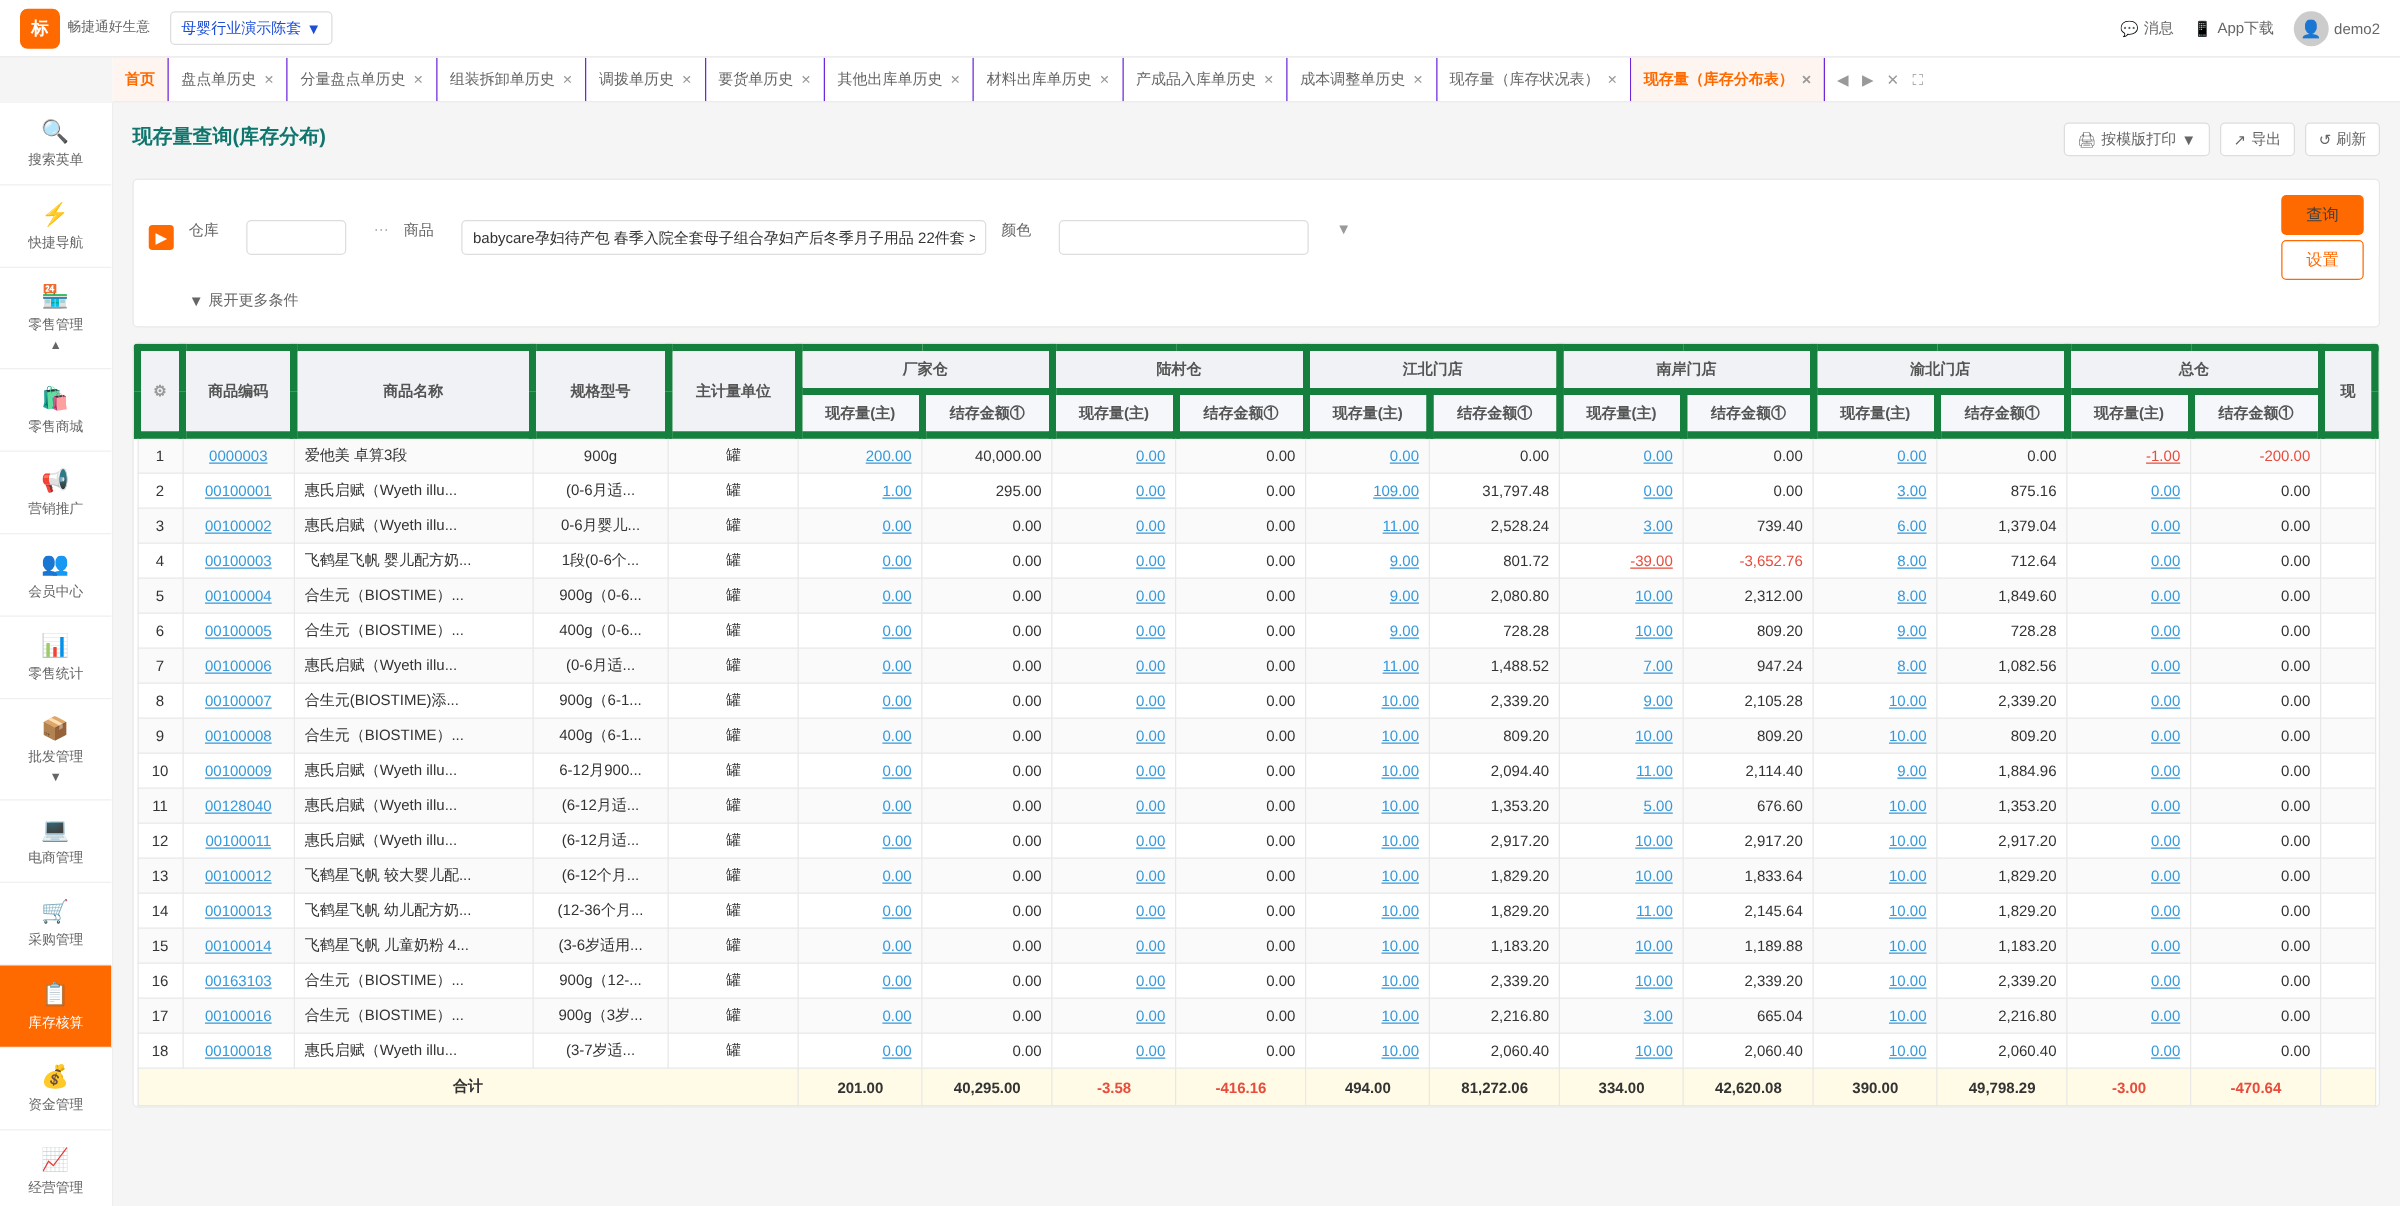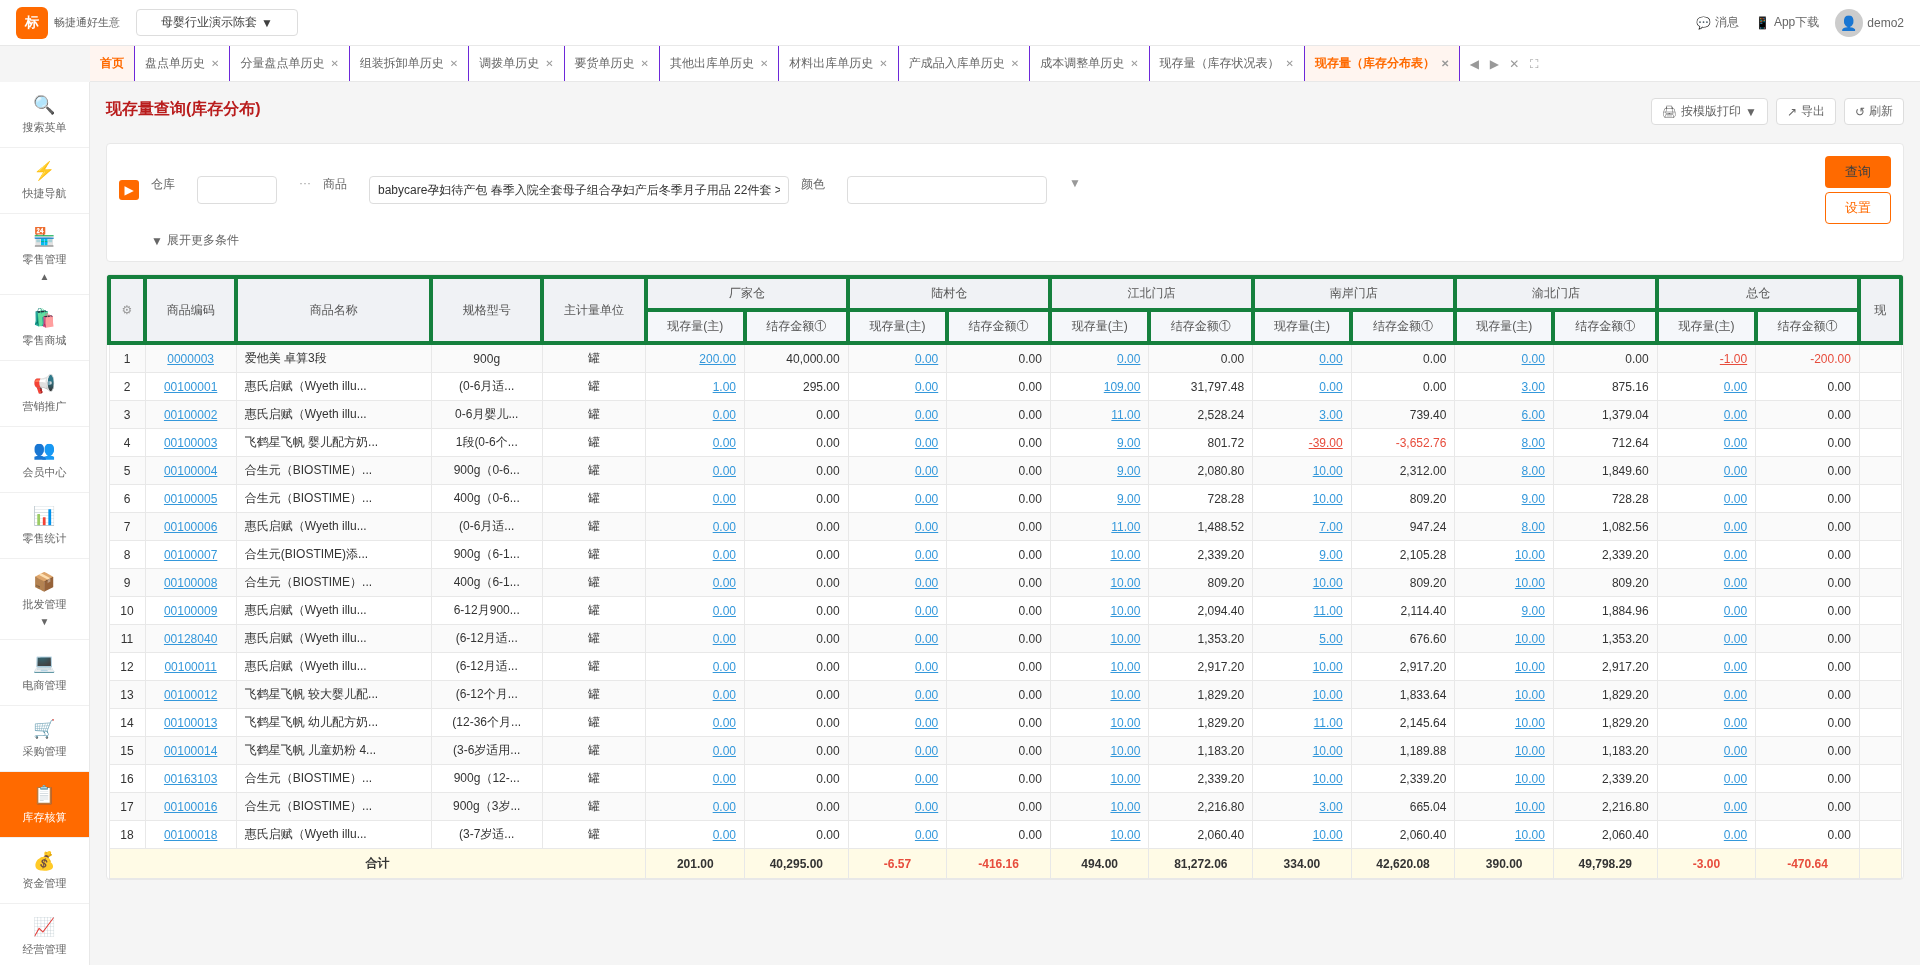--- a/index.html
+++ b/index.html
@@ -15,21 +15,21 @@
       padding: 0 16px;
       border-bottom: 1px solid #e8e8e8;
       position: fixed;
       top: 0; left: 0; right: 0;
       z-index: 100;
     }
     .top-bar-left { display: flex; align-items: center; gap: 8px; }
     .logo-area { display: flex; align-items: center; gap: 6px; }
     .logo-icon { width: 32px; height: 32px; background: #ff6a00; border-radius: 6px; display: flex; align-items: center; justify-content: center; color: #fff; font-size: 14px; font-weight: bold; }
     .logo-text { font-size: 11px; color: #666; line-height: 1.3; }
-    .store-selector { display: flex; align-items: center; gap: 4px; font-size: 12px; color: #404040; cursor: pointer; padding: 4px 24px; border: 1px solid #ddd; border-radius: 4px; margin-left: 8px; }
+    .store-selector { display: flex; align-items: center; gap: 4px; font-size: 12px; color: #1d4ed8; cursor: pointer; padding: 4px 8px; border: 1px solid #ddd; border-radius: 4px; margin-left: 8px; }
     .top-bar-right { display: flex; align-items: center; gap: 16px; font-size: 12px; color: #666; }
     .top-bar-right .item { display: flex; align-items: center; gap: 4px; cursor: pointer; }
     .avatar { width: 28px; height: 28px; border-radius: 50%; background: #ccc; overflow: hidden; display: flex; align-items: center; justify-content: center; font-size: 14px; }
 
     
     .nav-tabs {
       height: 36px;
       background: #fff;
       display: flex;
       align-items: center;
@@ -94,21 +94,21 @@
       margin-top: 82px;
       padding: 16px;
       height: calc(100vh - 82px);
       overflow: auto;
     }
 
     
     .page-title {
       font-size: 16px;
       font-weight: bold;
-      color: #b91c1c;
+      color: #0f766e;
       margin-bottom: 12px;
     }
 
     
     .toolbar {
       display: flex;
       align-items: center;
       justify-content: flex-end;
       gap: 8px;
       margin-bottom: 8px;
@@ -200,24 +200,24 @@
       max-height: calc(100vh - 320px);
     }
     table {
       width: 100%;
       border-collapse: collapse;
       font-size: 12px;
       min-width: 1600px;
     }
     thead tr th {
       background: #f5f7fa;
-      border: 4px solid #15803d;
+      border: 6px solid #15803d;
       padding: 6px 8px;
       text-align: center;
-      font-weight: 400;
+      font-weight: 700;
       color: #555;
       white-space: nowrap;
       position: sticky;
       top: 0;
       z-index: 10;
     }
     thead tr.header-group th {
       background: #f0f2f5;
     }
     tbody tr td {
@@ -818,21 +818,21 @@
       <td class="td-num underline text-blue">0.00</td>
       <td class="td-num ">0.00</td>
       <td></td>
     </tr>
         </tbody>
       <tfoot id="table-footer">
       <tr class="footer-row">
     <td colspan="5" style="text-align:center;margin-left:27px;">合计</td>
     <td class="td-num">201.00</td>
     <td class="td-num">40,295.00</td>
-    <td class="td-num text-red">-6.57</td>
+    <td class="td-num text-red">-3.58</td>
     <td class="td-num text-red">-416.16</td>
     <td class="td-num">494.00</td>
     <td class="td-num">81,272.06</td>
     <td class="td-num">334.00</td>
     <td class="td-num">42,620.08</td>
     <td class="td-num">390.00</td>
     <td class="td-num">49,798.29</td>
     <td class="td-num text-red">-3.00</td>
     <td class="td-num text-red">-470.64</td>
     <td></td>

